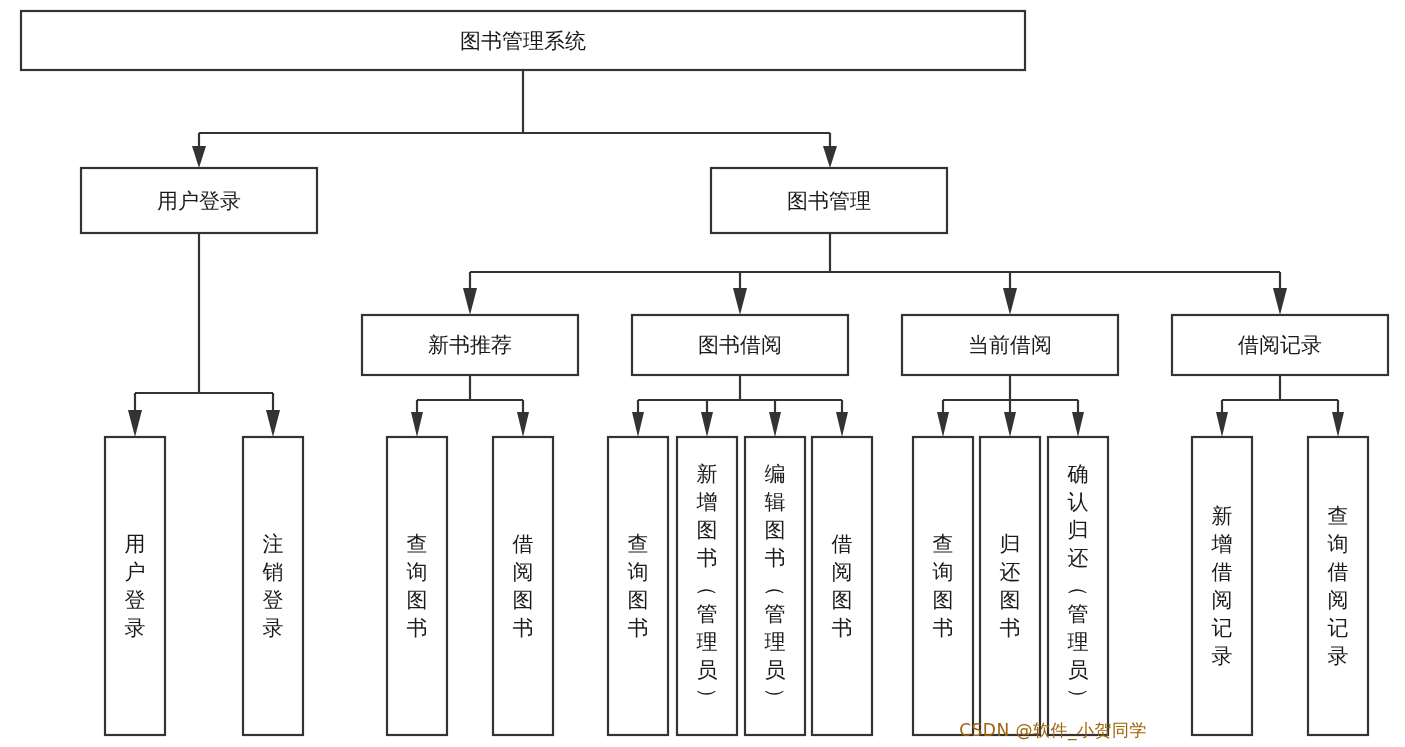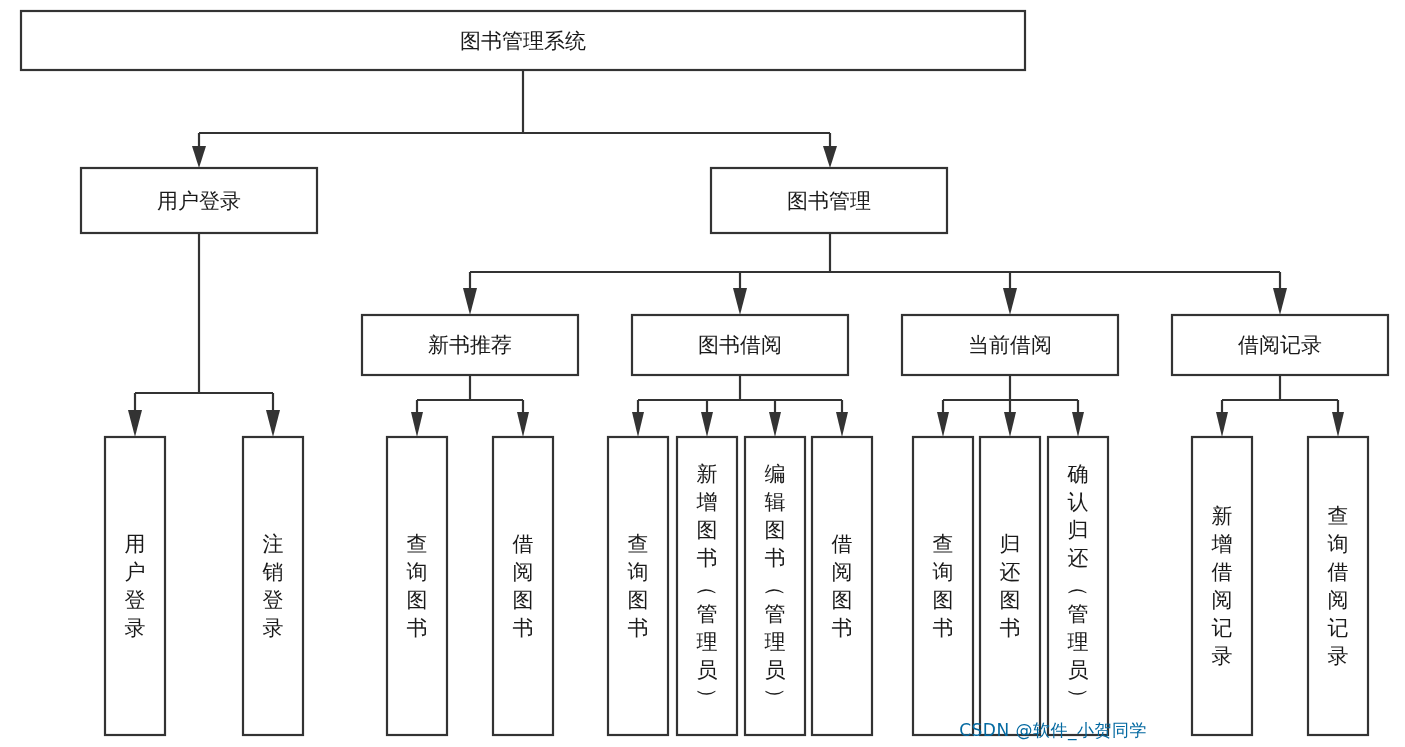--- a/index.html
+++ b/index.html
@@ -61,21 +61,21 @@
     justify-content: center;
     box-sizing: border-box;
     pointer-events: none;
   }
   .watermark {
     position: absolute;
     right: 8px;
     bottom: 5px;
     font-family: "DejaVu Sans", "Liberation Sans", sans-serif;
     font-size: 17px;
-    color: #0369a1;
+    color: #a16207;
     letter-spacing: 0.5px;
     white-space: nowrap;
   }
 </style>
 </head>
 <body>
 
 <div id="diagram-root">
 
   <svg id="flow-svg" viewBox="0 0 1405 747" xmlns="http://www.w3.org/2000/svg">

